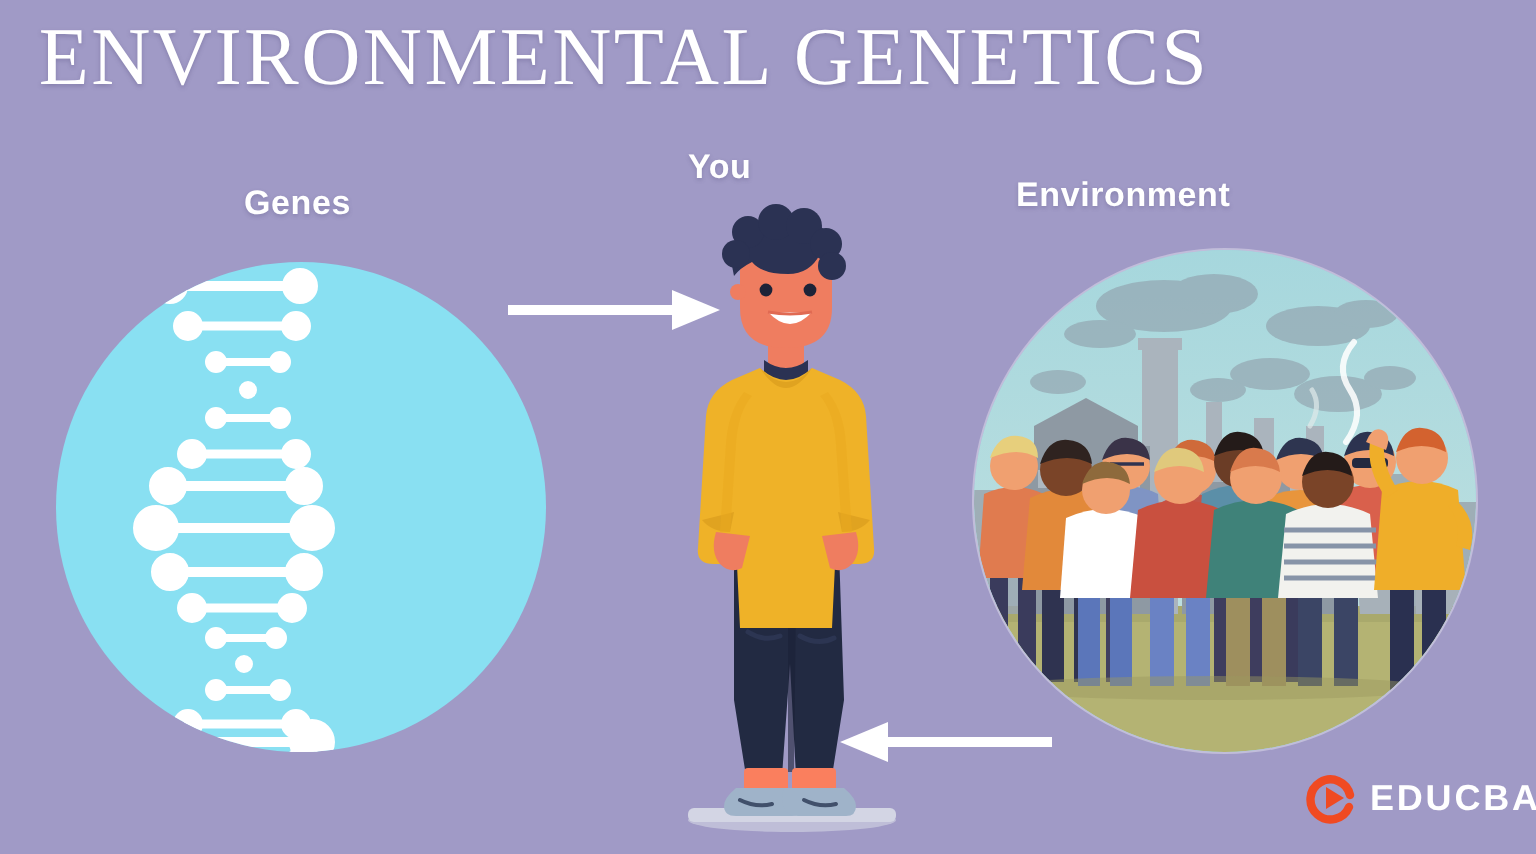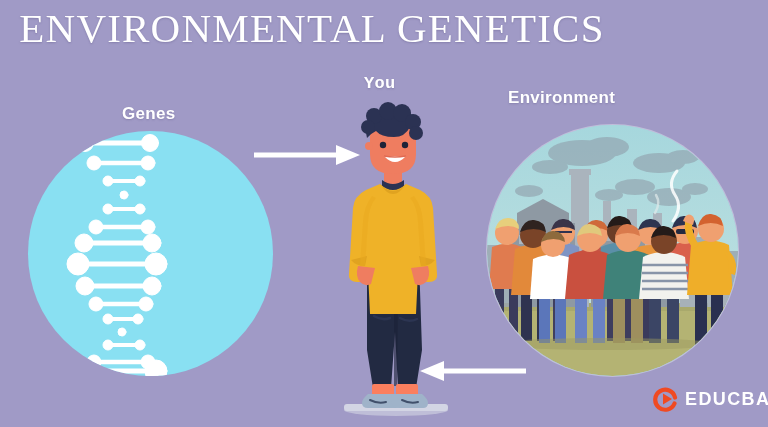--- a/index.html
+++ b/index.html
@@ -34,22 +34,22 @@
   
   .lbl {
     position: absolute;
     color: #ffffff;
     font-weight: bold;
     font-size: 17px;
     letter-spacing: .3px;
     white-space: nowrap;
     text-shadow: 0 1px 2px rgba(80,75,120,.30);
   }
-  .lbl-genes { left: 122px; top: 104px; }
-  .lbl-you   { left: 364px; top: 74px; font-family: Liberation Mono, monospace; }
+  .lbl-genes { left: 122px; top: 92px; }
+  .lbl-you   { left: 344px; top: 74px; }
   .lbl-env   { left: 508px; top: 88px; }
 
   
   .genes-circle {
     position: absolute;
     left: 28px;
     top: 131px;
     width: 245px;
     height: 245px;
     border-radius: 50%;

